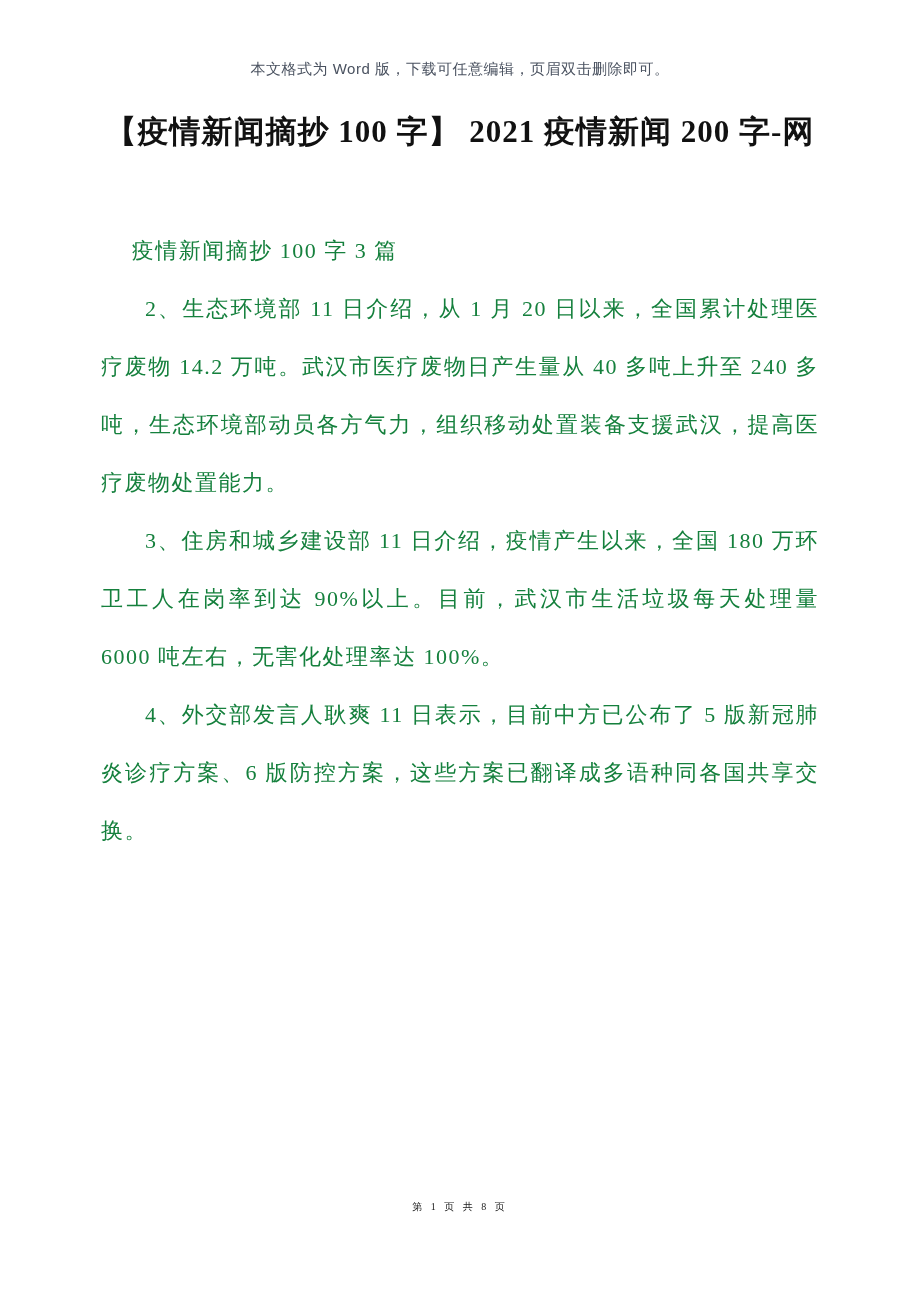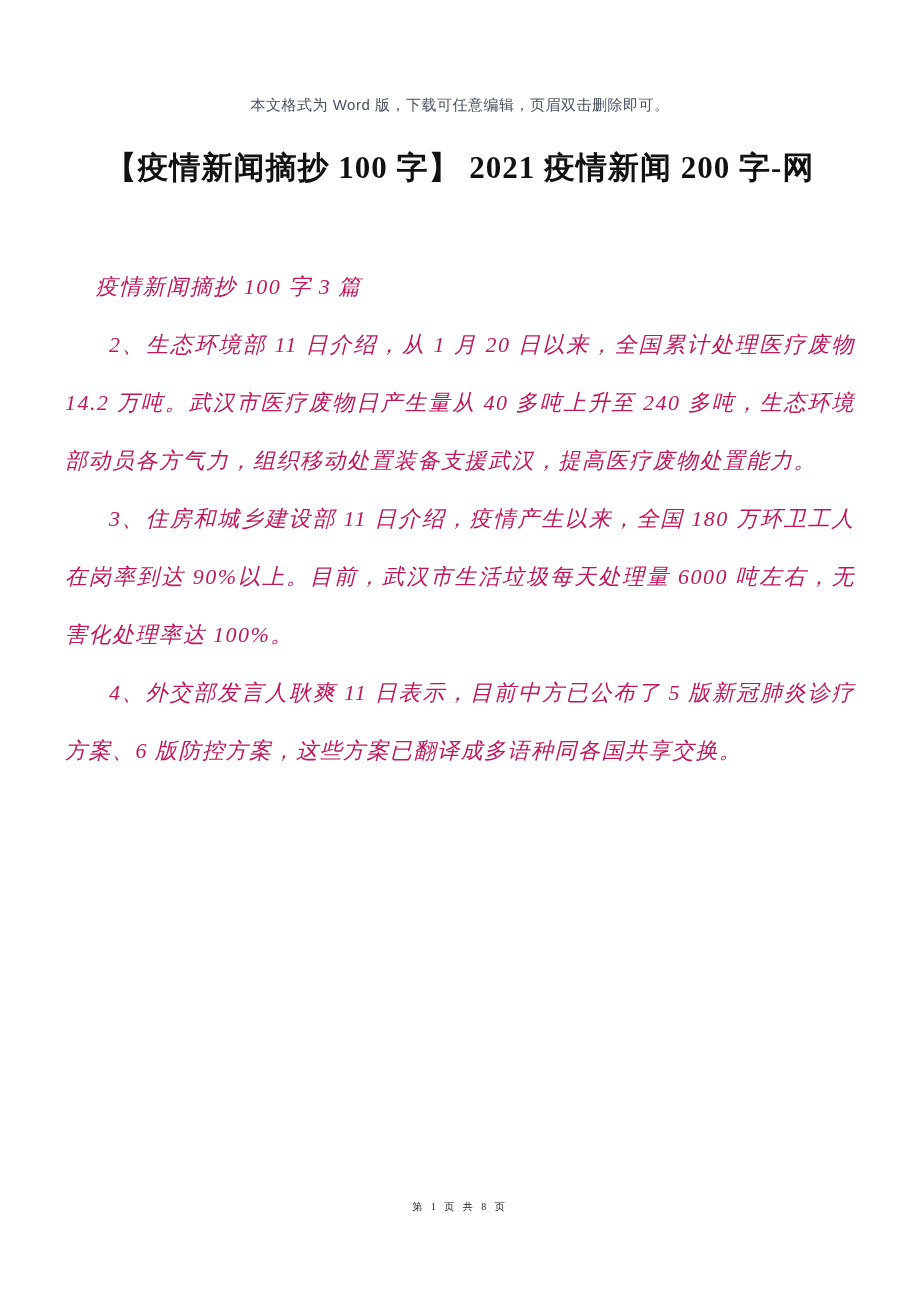--- a/index.html
+++ b/index.html
@@ -17,37 +17,35 @@
     font-family: "Liberation Serif", "DejaVu Serif", serif;
   }
   .header-note {
     padding-top: 58px;
     text-align: center;
     font-size: 15px;
     line-height: 22px;
     letter-spacing: 0.5px;
     color: #4a5260;
     font-family: "Liberation Sans", "DejaVu Sans", sans-serif;
-    margin-top: 36px;
   }
   .doc-title {
     margin-top: 30px;
     padding: 0 60px;
     text-align: center;
     font-size: 31px;
     font-weight: bold;
     letter-spacing: 1px;
     color: #111111;
     line-height: 44px;
   }
   .body-text {
     margin-top: 68px;
-    padding: 0 65px;
-    color: #be185d;
-    font-style: italic;
+    padding: 0 101px;
+    color: #15803d;
   }
   .body-text p {
     margin: 0;
     font-size: 22px;
     line-height: 58px;
     letter-spacing: 1.5px;
     text-align: justify;
     text-justify: inter-ideograph;
   }
   .body-text p.indent-small { text-indent: 1.4em; }

